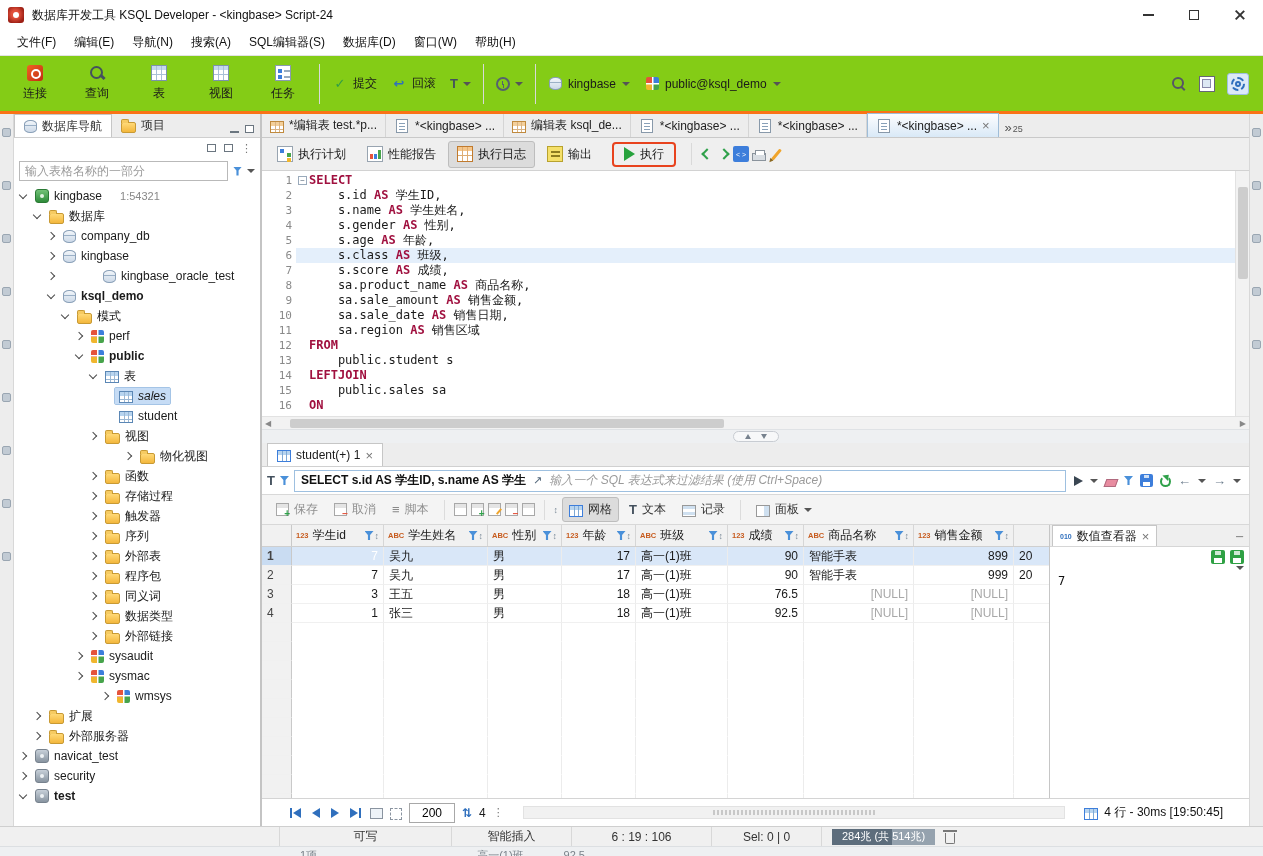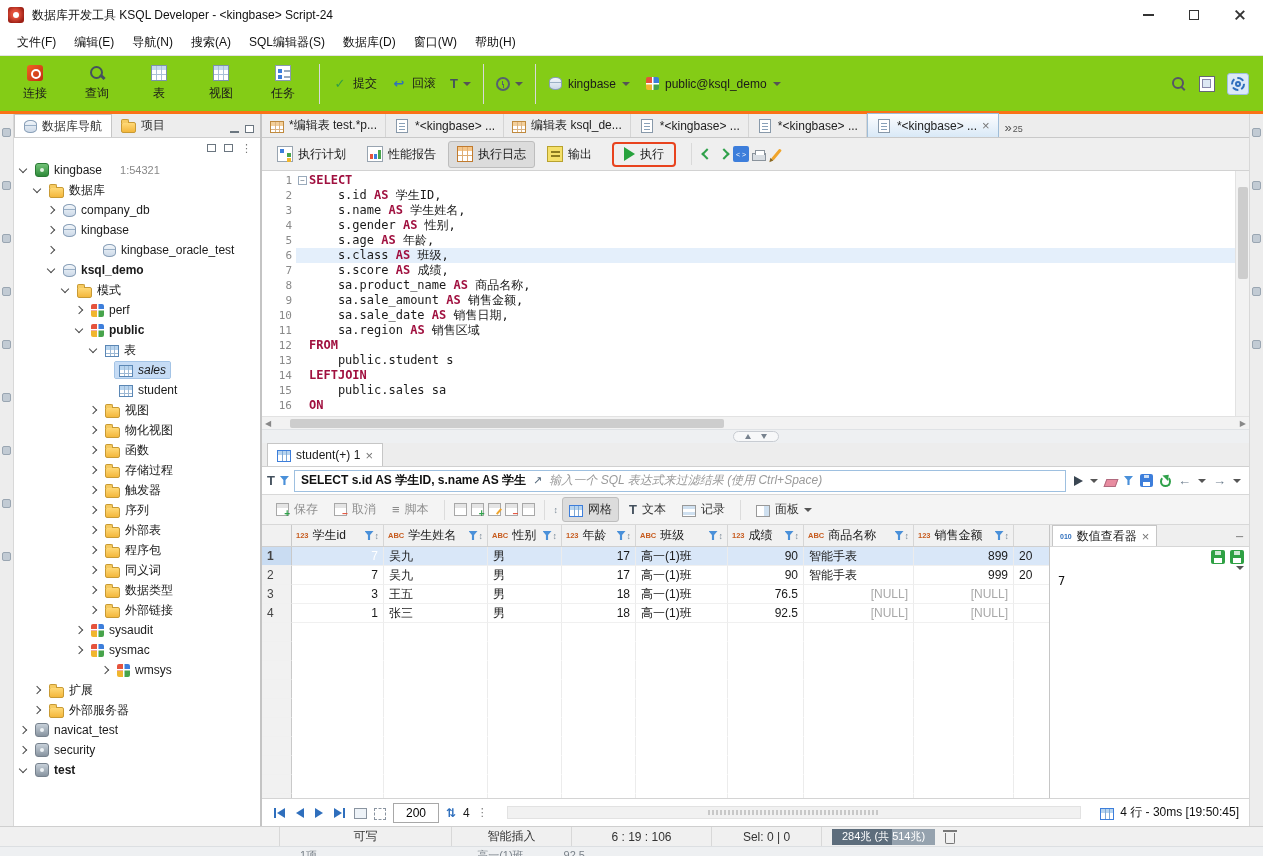--- a/index.html
+++ b/index.html
@@ -230,21 +230,21 @@
 
 .viewer{width:200px;display:flex;flex-direction:column;border-left:1px solid #c6c6c6;background:#fff;flex:none;}
 .vtabs{height:22px;background:#efefef;display:flex;align-items:flex-end;border-bottom:1px solid #d6d6d6;flex:none;}
 .vtab{height:21px;background:#fff;border:1px solid #c6c6c6;border-bottom:none;display:flex;align-items:center;gap:5px;padding:0 7px;margin-left:2px;white-space:nowrap;}
 .vtab-spacer{flex:1;}
 .vtools{display:flex;justify-content:flex-end;align-items:center;gap:5px;padding:3px 5px 0 0;flex:none;}
 .vcontent{flex:1;padding:4px 8px;font:12px "DejaVu Sans Mono",monospace;color:#111;}
 .vcaret{display:flex;justify-content:flex-end;padding:2px 5px 0 0;}
 
 
-.pgbar{height:28px;border-top:1px solid #d4d4d4;display:flex;align-items:center;gap:7px;padding:0 10px;flex:none;background:#fff;}
+.pgbar{height:28px;border-top:1px solid #d4d4d4;display:flex;align-items:center;gap:7px;padding:0 26px;flex:none;background:#fff;}
 .pt{width:0;height:0;border-top:5px solid transparent;border-bottom:5px solid transparent;display:inline-block;}
 .pt.l{border-right:8px solid #2f6fbd;} .pt.r{border-left:8px solid #2f6fbd;}
 .pbar{width:2px;height:10px;background:#2f6fbd;display:inline-block;}
 .pgbtn{display:flex;align-items:center;gap:1px;padding:2px;}
 .pg-input{width:46px;height:20px;border:1px solid #a8a8a8;text-align:center;font-size:12px;font-family:inherit;}
 .pg-track{flex:1;height:13px;background:#f1f1f1;border:1px solid #e2e2e2;margin:0 12px;position:relative;}
 .pg-track::before{content:"";position:absolute;left:35%;top:3px;width:30%;height:5px;background:repeating-linear-gradient(to right,#c8c8c8 0 2px,transparent 2px 4px);}
 .rstatus{display:flex;align-items:center;gap:6px;color:#111;white-space:nowrap;}
 
 
@@ -373,20 +373,25 @@
           <div class="stab-winbtns">
             <span class="mini-bar"></span>
             <span class="mini-sq"></span>
           </div>
         </div>
       <div class="stools">
         <span class="mini-sq"></span>
         <span class="mini-sq"></span>
         <span class="gi gi-dots"></span>
       </div>
+      <div class="filter-row">
+        <input class="tree-filter" placeholder="输入表格名称的一部分" style="">
+        <span class="mini-funnel"></span>
+        <span class="caret"></span>
+      </div>
       <div class="tree" id="tree">
           <div class="tree-row" style="padding-left: 6px;">
             <span class="chev open"></span>
             <span class="innerwrap">
               <span class="ic ic-conn"></span>
               <span class="tree-label">kingbase</span>
             </span>
             <span class="tree-secondary">1:54321</span>
           </div>
           <div class="tree-row" style="padding-left: 20px;">
@@ -466,21 +471,21 @@
               <span class="tree-label">student</span>
             </span>
           </div>
           <div class="tree-row" style="padding-left: 76px;">
             <span class="chev "></span>
             <span class="innerwrap">
               <span class="ic ic-folder"></span>
               <span class="tree-label">视图</span>
             </span>
           </div>
-          <div class="tree-row" style="padding-left: 76px;">
+          <div class="tree-row" style="padding-left: 111px;">
             <span class="chev "></span>
             <span class="innerwrap">
               <span class="ic ic-folder"></span>
               <span class="tree-label">物化视图</span>
             </span>
           </div>
           <div class="tree-row" style="padding-left: 76px;">
             <span class="chev "></span>
             <span class="innerwrap">
               <span class="ic ic-folder"></span>

